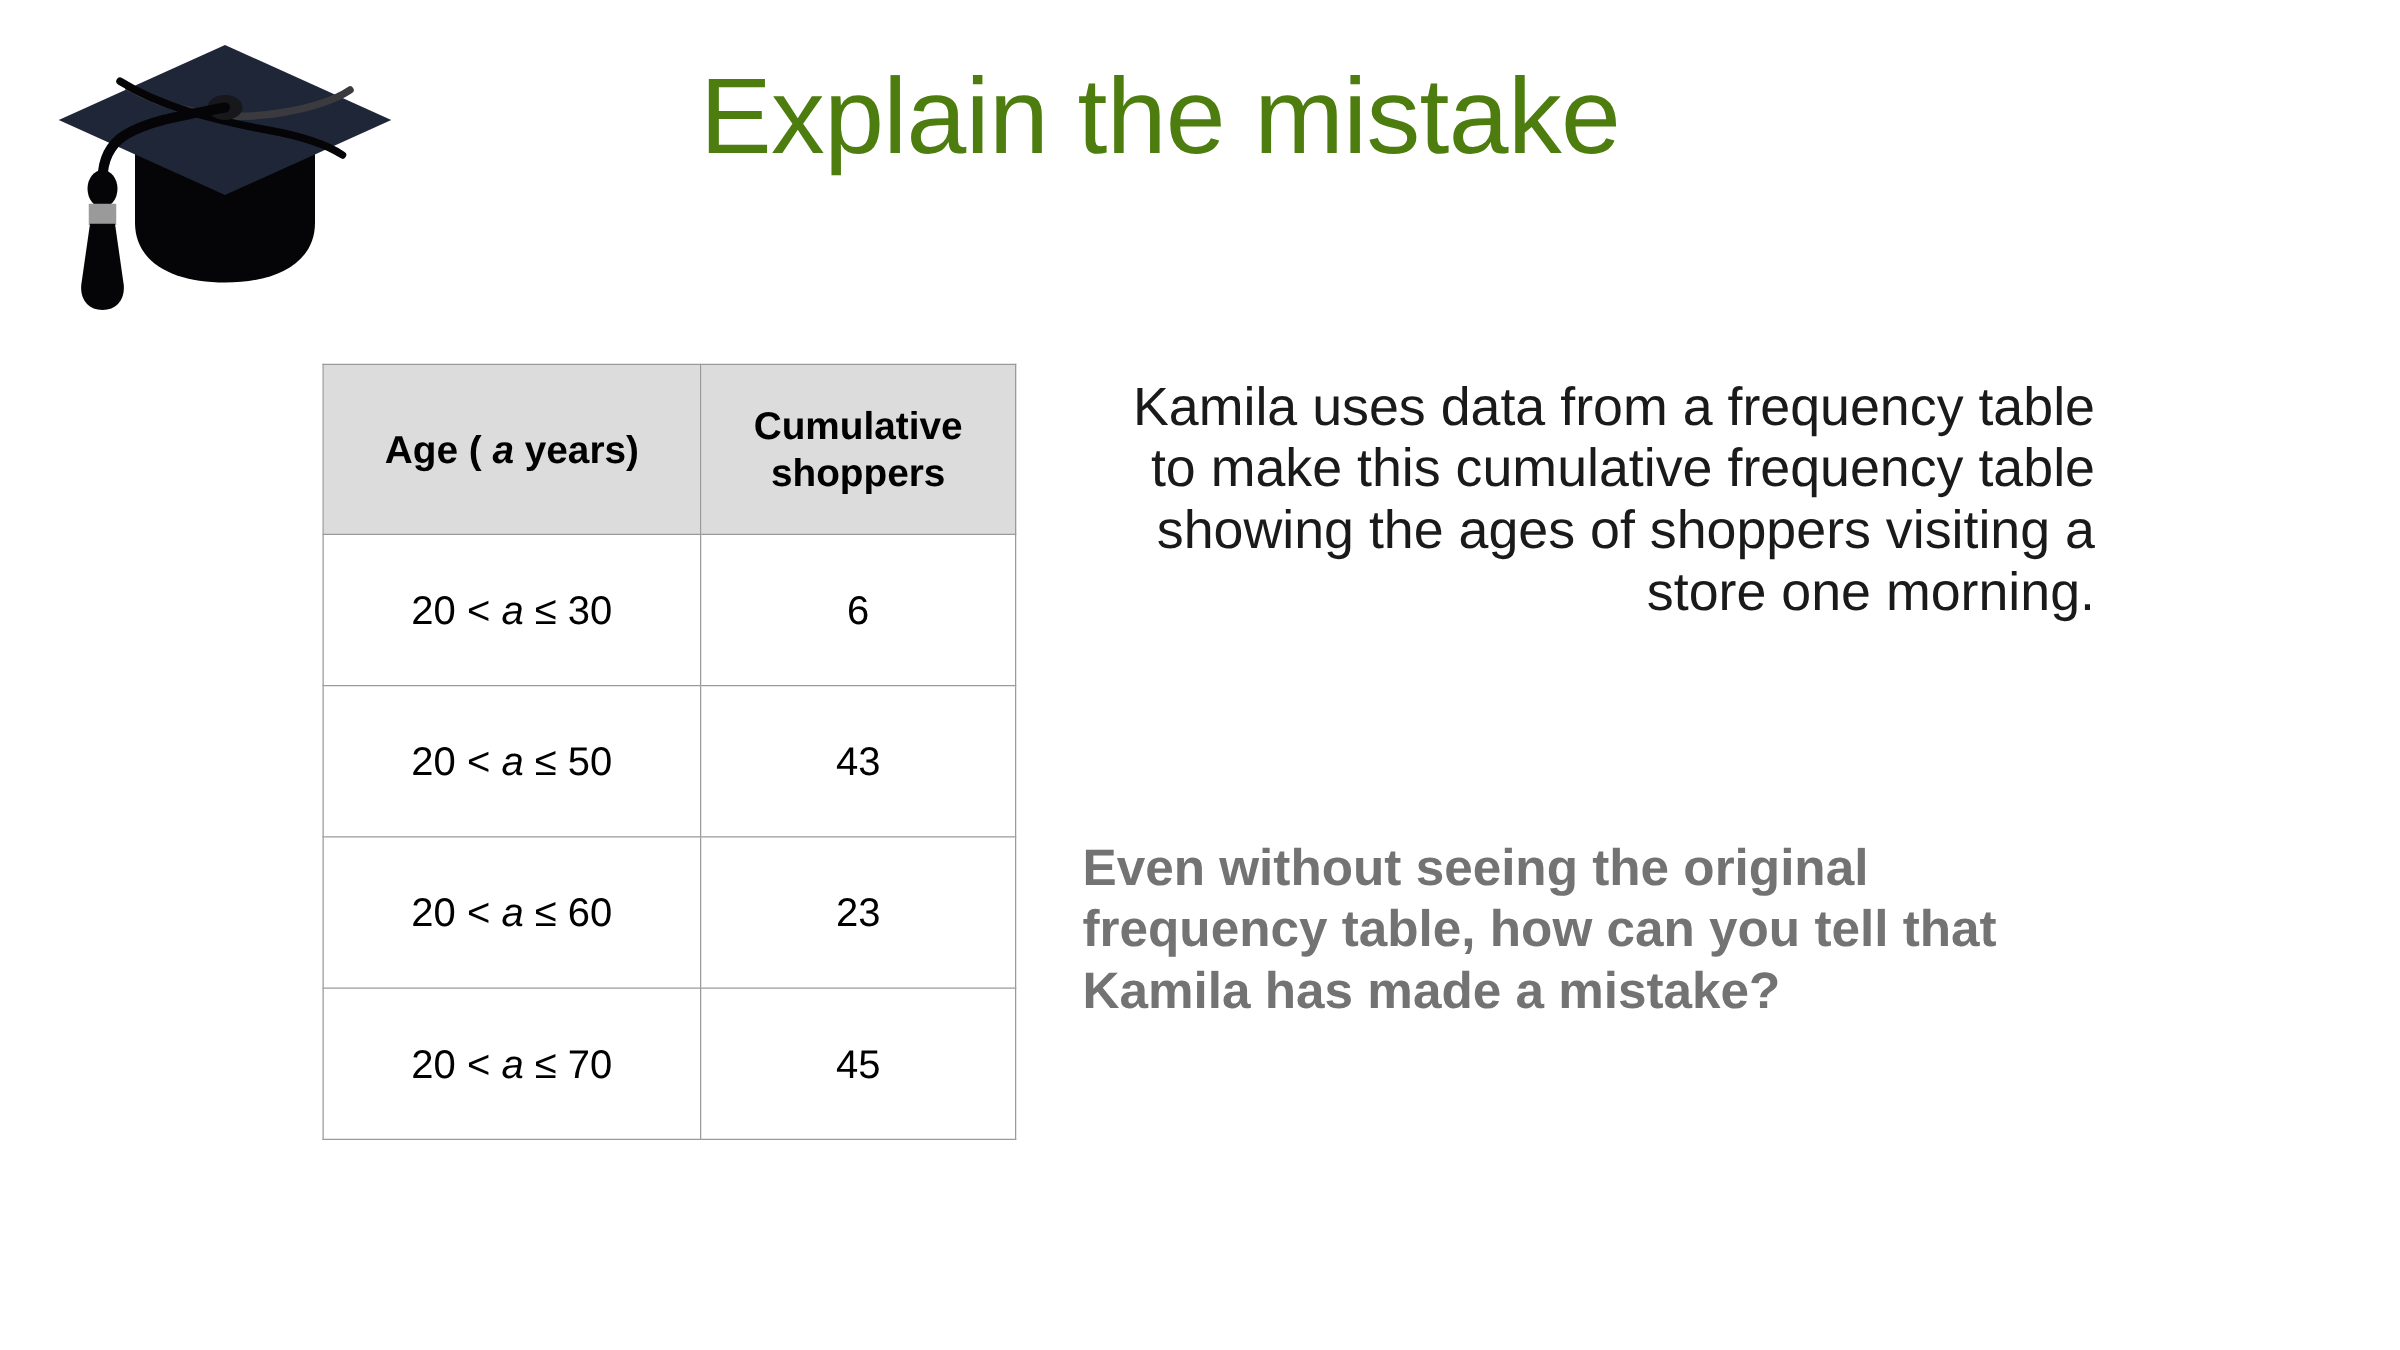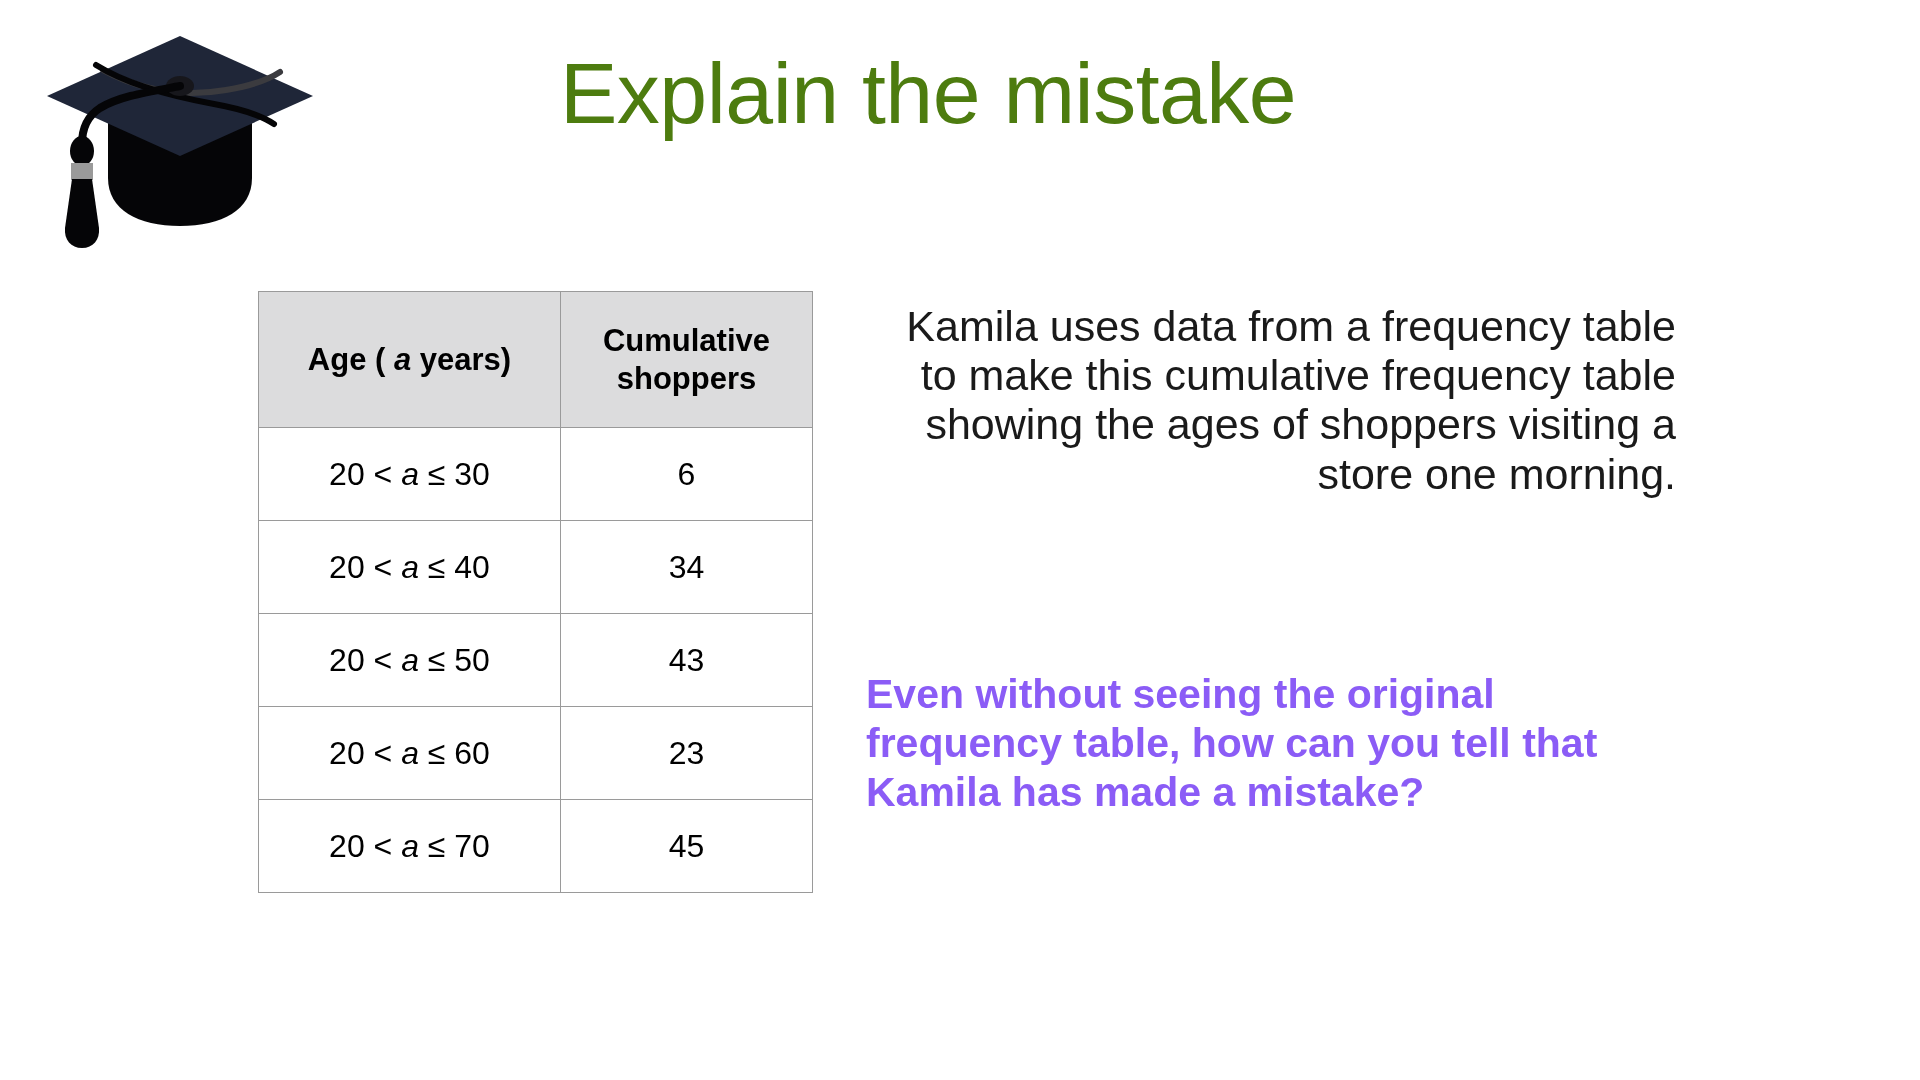--- a/index.html
+++ b/index.html
@@ -46,21 +46,21 @@
     left: 258px;
     top: 291px;
     width: 554px;
     border-collapse: collapse;
     table-layout: fixed;
   }
   .cf-table td, .cf-table th {
     border: 1px solid #9a9a9a;
     text-align: center;
     vertical-align: middle;
-    padding: 3px;
+    padding: 17px;
   }
   .cf-table col.c1 { width: 302px; }
   .cf-table col.c2 { width: 252px; }
 
   .cf-table thead th {
     background: #dcdcdd;
     font-weight: bold;
     font-size: 31px;
     line-height: 1.22;
     height: 135px;
@@ -90,21 +90,21 @@
     text-align: right;
   }
   .question-text {
     position: absolute;
     left: 866px;
     top: 670px;
     width: 810px;
     font-size: 41px;
     font-weight: bold;
     line-height: 1.2;
-    color: #8b5cf6;
+    color: #737373;
     font-stretch: condensed;
   }
 </style>
 </head>
 <body>
 
 <div class="cap-logo">
   <svg width="300" height="250" viewBox="0 0 300 250" xmlns="http://www.w3.org/2000/svg">
 
     <path d="M78 95 L78 160 C78 192 108 208 150 208 C192 208 222 192 222 160 L222 95 Z" fill="#050507"></path>
@@ -138,24 +138,20 @@
       <th><span>Age ( </span><span class="ital">a</span><span> years)</span></th>
       <th>Cumulative shoppers</th>
     </tr>
   </thead>
   <tbody>
     <tr>
       <td><span>20 &lt;</span>&nbsp;<span class="ital">a</span>&nbsp;<span>≤ 30</span></td>
       <td>6</td>
     </tr>
     <tr>
-      <td><span>20 &lt;</span>&nbsp;<span class="ital">a</span>&nbsp;<span>≤ 40</span></td>
-      <td>34</td>
-    </tr>
-    <tr>
       <td><span>20 &lt;</span>&nbsp;<span class="ital">a</span>&nbsp;<span>≤ 50</span></td>
       <td>43</td>
     </tr>
     <tr>
       <td><span>20 &lt;</span>&nbsp;<span class="ital">a</span>&nbsp;<span>≤ 60</span></td>
       <td>23</td>
     </tr>
     <tr>
       <td><span>20 &lt;</span>&nbsp;<span class="ital">a</span>&nbsp;<span>≤ 70</span></td>
       <td>45</td>

